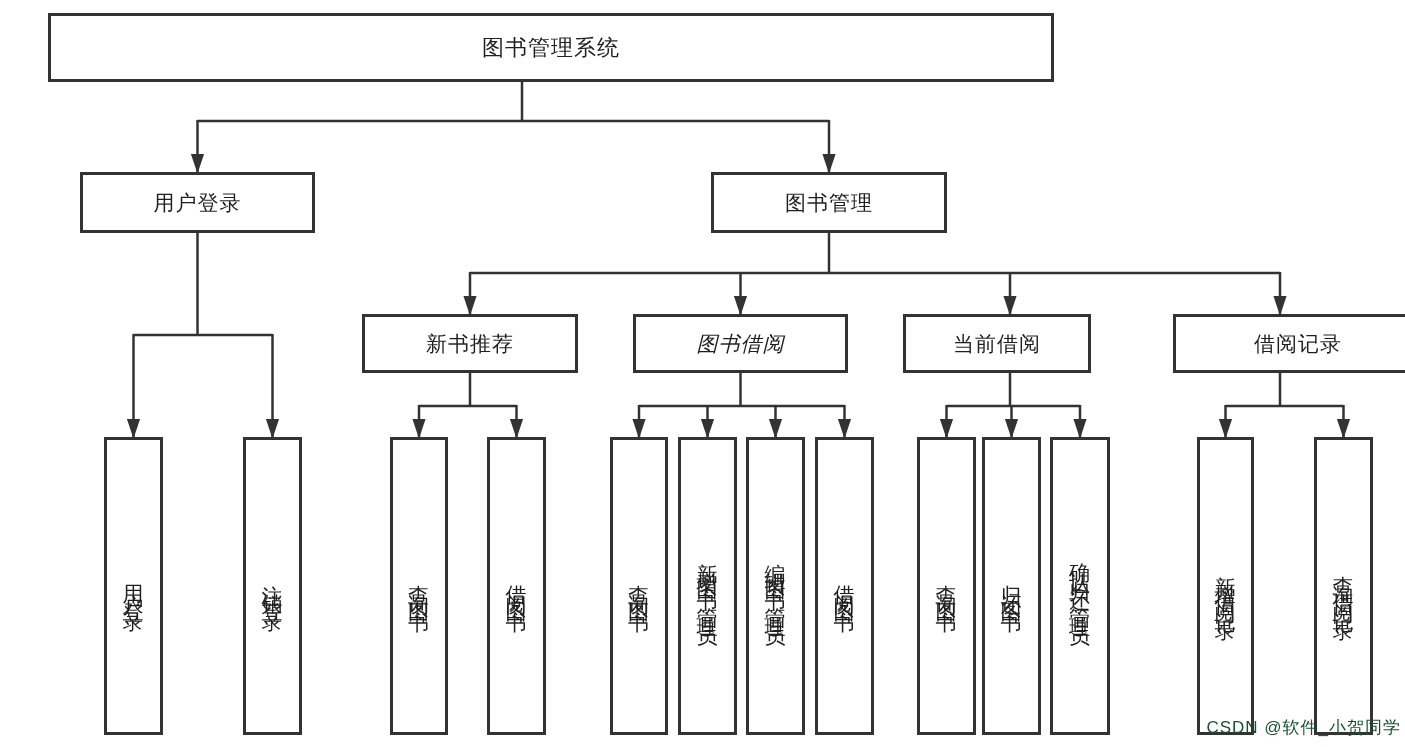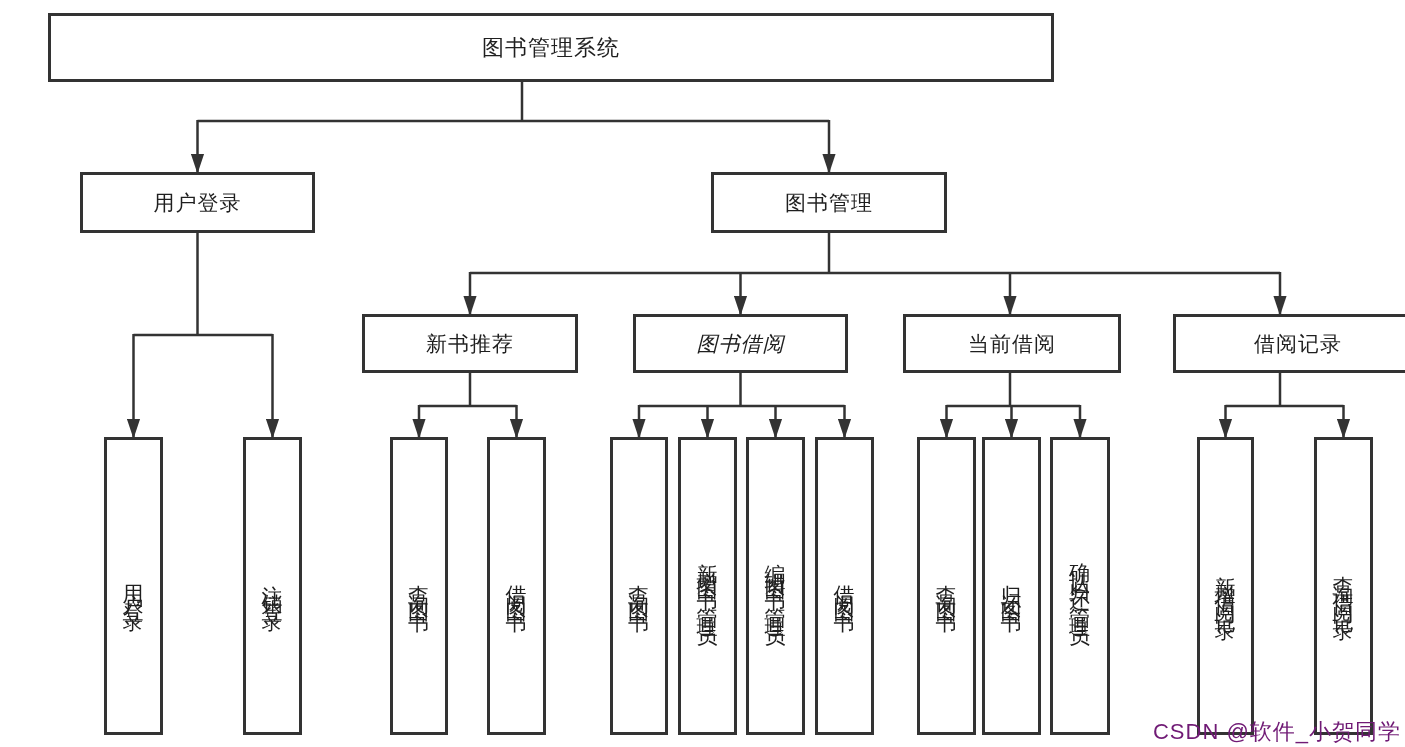--- a/index.html
+++ b/index.html
@@ -43,43 +43,43 @@
     padding: 4px 0;
   }
   
   .b-root  { left: 19px;  top: 13px;  width: 1006px; height: 69px; margin-left: 29px; }
   
   .b-user  { left: 80px;  top: 172px; width: 235px; height: 61px; }
   .b-book  { left: 711px; top: 172px; width: 236px; height: 61px; }
   
   .b-newrec { left: 362px;  top: 314px; width: 216px; height: 59px; }
   .b-borrow { left: 633px;  top: 314px; width: 215px; height: 59px; font-style: italic; }
-  .b-curr   { left: 903px;  top: 314px; width: 218px; height: 59px; font-family: Liberation Mono, monospace; }
+  .b-curr   { left: 903px;  top: 314px; width: 188px; height: 59px; font-family: Liberation Mono, monospace; }
   .b-rec    { left: 1173px; top: 314px; width: 250px; height: 59px; }
   
   .leaf { top: 437px; height: 298px; }
   .l-a1 { left: 104px;  width: 59px; }
   .l-a2 { left: 243px;  width: 59px; }
   .l-b1 { left: 390px;  width: 58px; }
   .l-b2 { left: 487px;  width: 59px; }
   .l-c1 { left: 610px;  width: 58px; }
   .l-c2 { left: 678px;  width: 59px; }
   .l-c3 { left: 746px;  width: 59px; }
   .l-c4 { left: 815px;  width: 59px; }
   .l-d1 { left: 917px;  width: 59px; }
   .l-d2 { left: 982px;  width: 59px; }
   .l-d3 { left: 1050px; width: 60px; }
   .l-e1 { left: 1197px; width: 57px; }
   .l-e2 { left: 1314px; width: 59px; }
   #watermark {
     position: absolute;
     right: 4px;
-    bottom: 0;
-    font-size: 22px;
-    color: #701a75;
+    bottom: 8px;
+    font-size: 17px;
+    color: #14532d;
     letter-spacing: 1px;
     z-index: 3;
     white-space: nowrap;
   }
 </style>
 </head>
 <body>
 
 <div id="stage">
 

